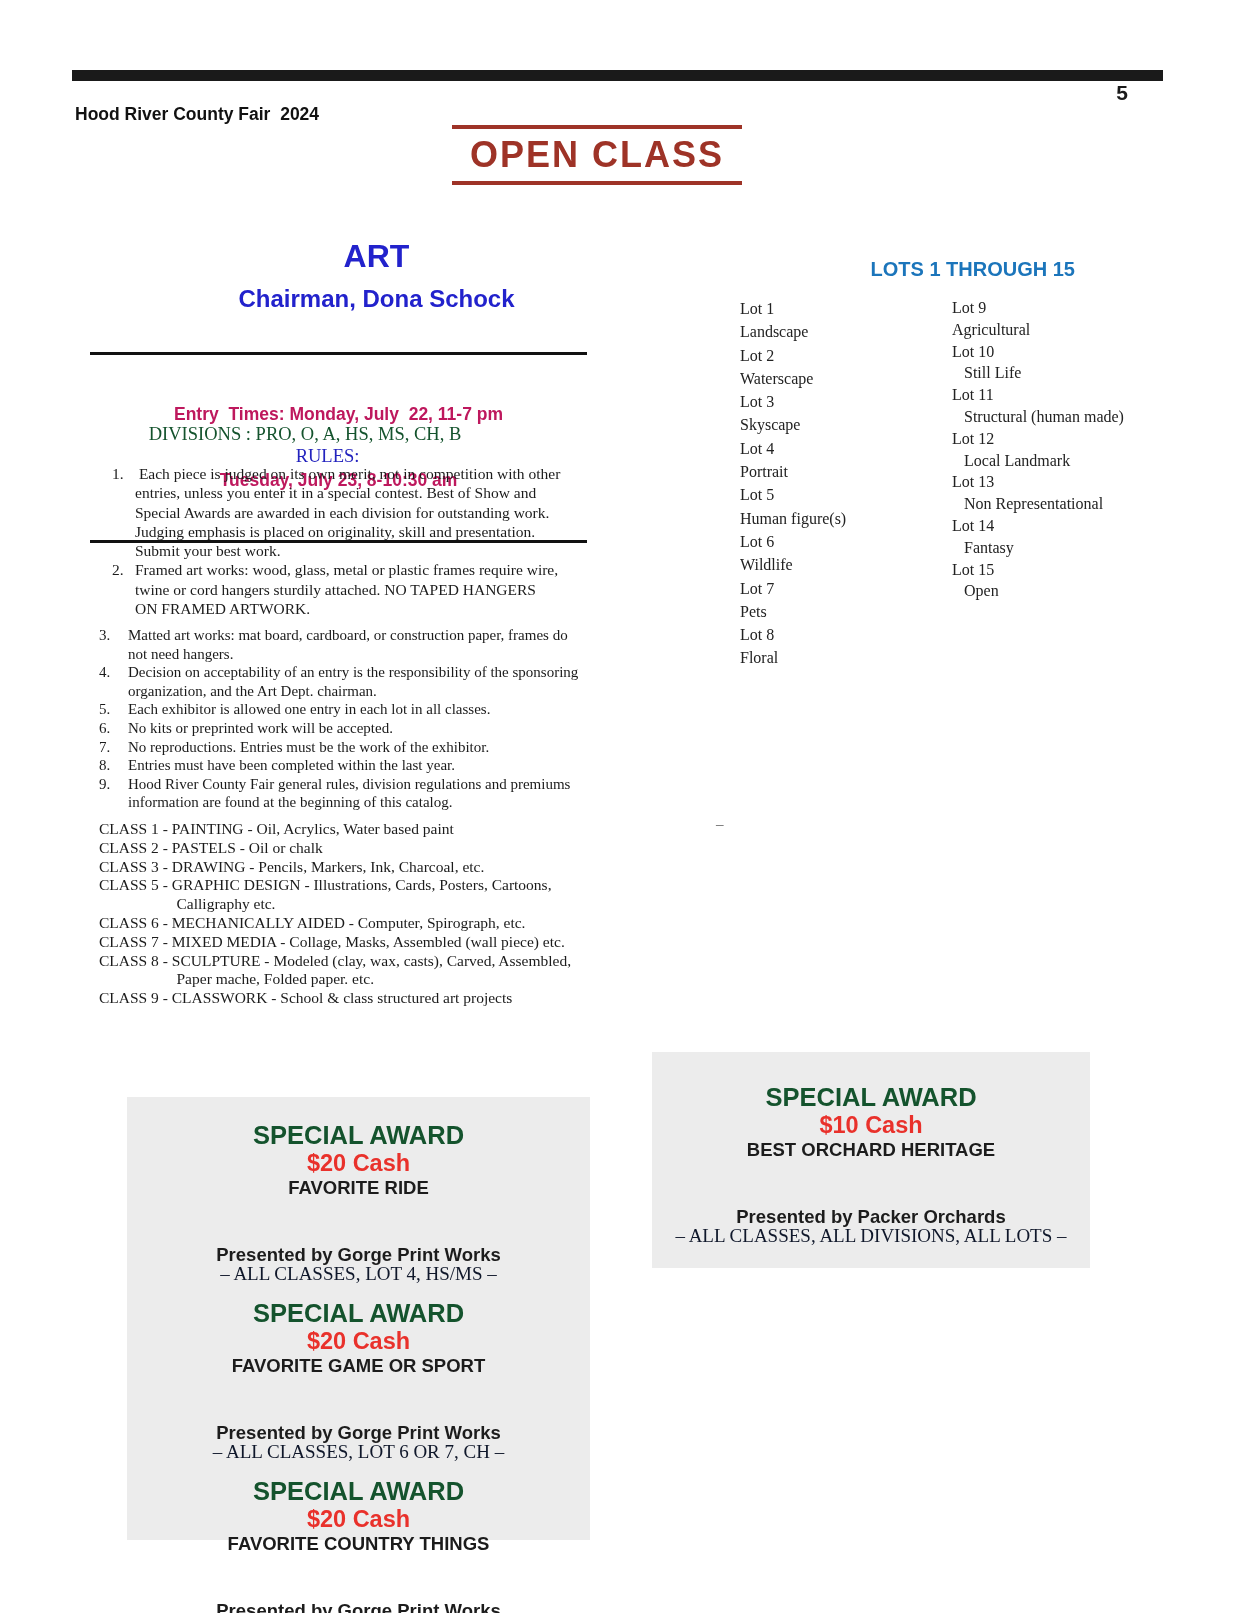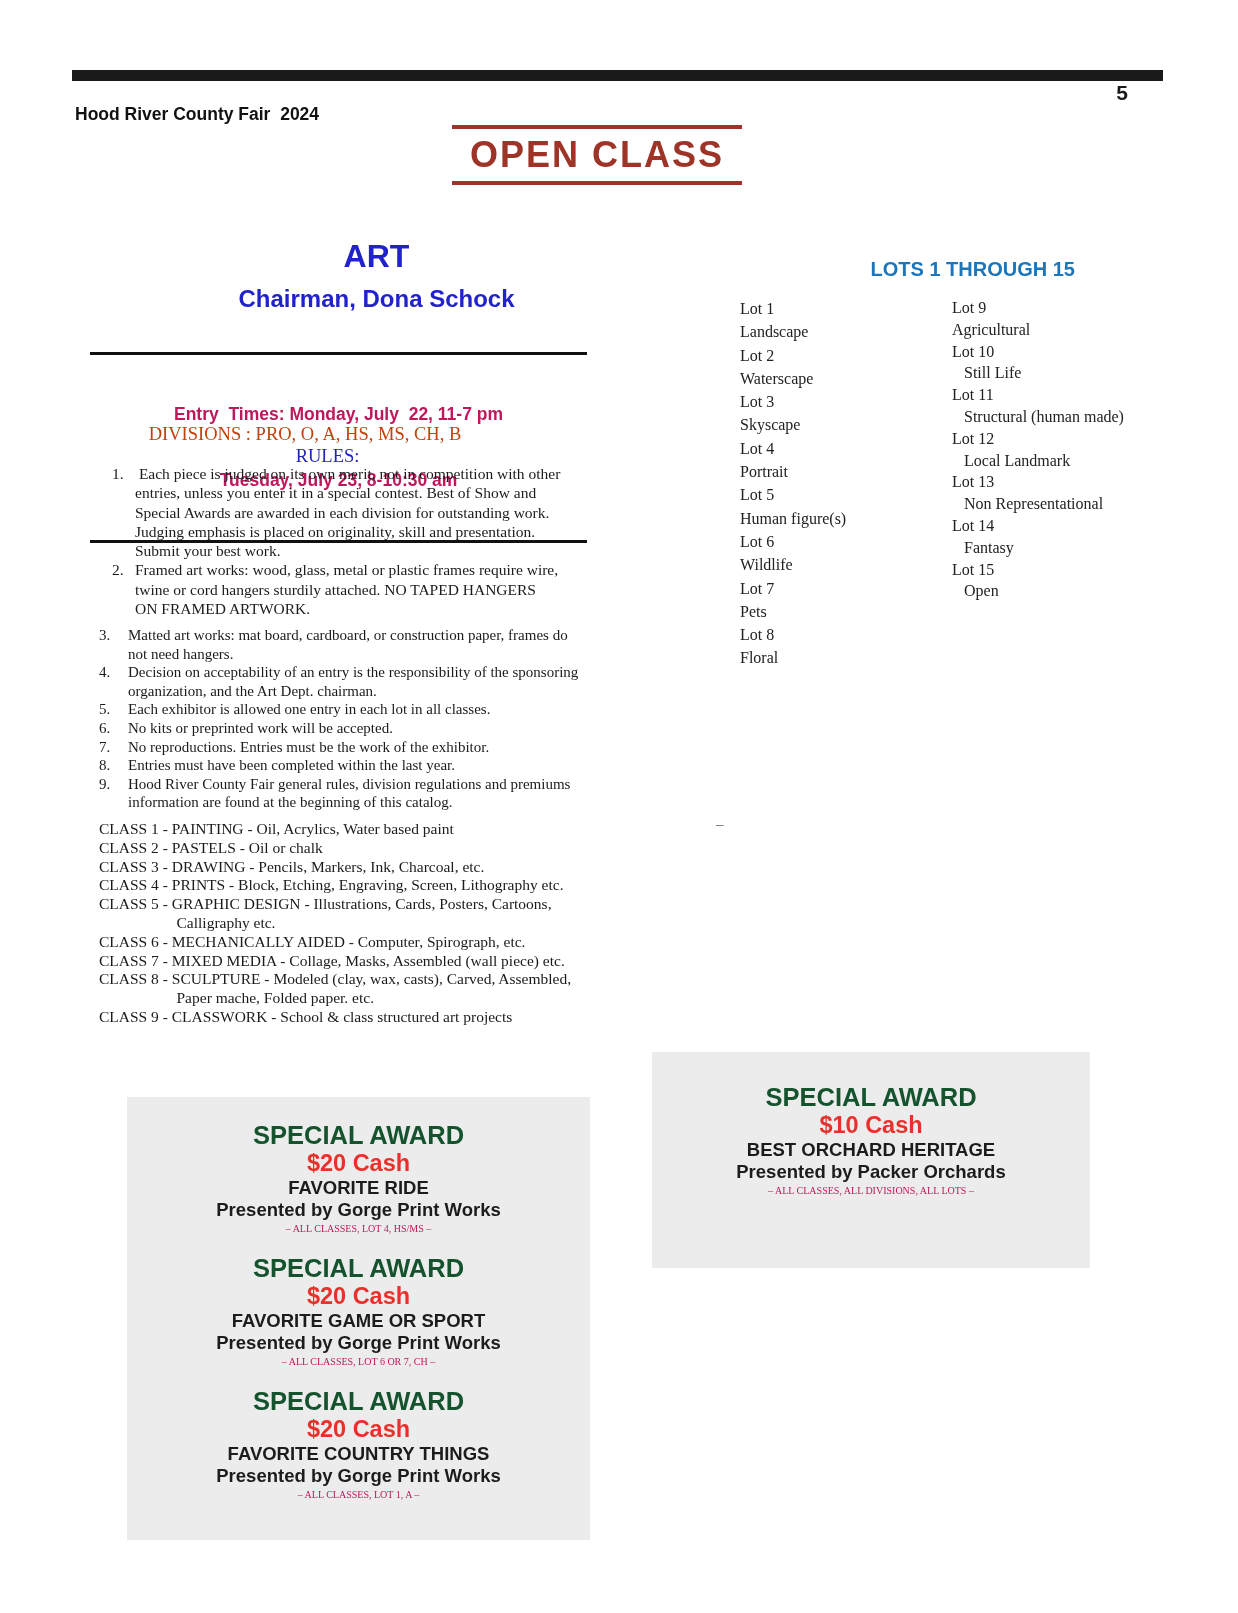--- a/index.html
+++ b/index.html
@@ -34,21 +34,21 @@
   .lot-num{width:47px;flex:none;}
   .lots-col-right .lot-num{width:55px;}
   .lots-col-right .lot-row:not(:first-child) .lot-label{padding-left:12px;}
 
   .entry-block{position:absolute;left:90px;top:352px;width:497px;border-top:3px solid #111;
                border-bottom:3px solid #111;text-align:center;padding:4px 0 5px 0;
                font-family:"Liberation Sans","DejaVu Sans",sans-serif;font-weight:bold;font-size:17.5px;
                line-height:22px;color:#be185d;white-space:pre;}
 
   .divisions{position:absolute;left:60px;top:424px;width:490px;text-align:center;
-             font-size:18.5px;color:#c2410c;}
+             font-size:18.5px;color:#14532d;}
   .rules-heading{position:absolute;left:70px;top:446px;width:515px;text-align:center;
                  font-size:18.5px;color:#2323be;}
 
   .rules-a{position:absolute;left:112px;top:464px;width:478px;}
   .rules-b{position:absolute;left:99px;top:626px;width:512px;}
   .rule-item{display:flex;}
   .rules-a .rule-item{font-size:15.5px;line-height:19.3px;}
   .rules-b .rule-item{font-size:15px;line-height:18.6px;}
   .rules-a .rule-num{width:23px;flex:none;}
   .rules-b .rule-num{width:29px;flex:none;}
@@ -60,22 +60,22 @@
   .stray-dash{position:absolute;left:716px;top:816px;font-size:15px;color:#555;}
 
   .award-box{position:absolute;background:#ececec;text-align:center;box-sizing:border-box;
              font-family:"Liberation Sans","DejaVu Sans",sans-serif;}
   .award-box-left{left:127px;top:1097px;width:463px;height:443px;padding-top:24px;}
   .award-box-right{left:652px;top:1052px;width:438px;height:216px;padding-top:31px;}
   .award-block{margin-bottom:16px;}
   .award-title{font-weight:bold;font-size:25.5px;line-height:29px;color:#14532d;}
   .award-prize{font-weight:bold;font-size:23.5px;line-height:27px;color:#e9312b;}
   .award-name{font-weight:bold;font-size:18.5px;line-height:22px;color:#1c1c1c;}
-  .award-presenter{font-weight:bold;font-size:18.5px;line-height:21px;color:#1c1c1c;}
-  .award-scope{font-family:"Liberation Serif","DejaVu Serif",serif;font-size:10px;line-height:18px;color:#be185d;}
+  .award-presenter{font-weight:bold;font-size:18.5px;line-height:21px;color:#1c1c1c;margin-top:45px;}
+  .award-scope{font-family:"Liberation Serif","DejaVu Serif",serif;font-size:19px;line-height:18px;color:#0f172a;}
 </style>
 </head>
 <body>
 
 <div class="page">
 
   <div class="topbar"></div>
   <div class="pagenum">5</div>
   <div class="header sans">Hood River County Fair  2024</div>
 
@@ -212,21 +212,20 @@
         <span class="rule-num">9.</span>
         <span class="rule-text">Hood River County Fair general rules, division regulations and premiums
 information are found at the beginning of this catalog.</span>
       </div>
   </div>
 
   <div class="classes">
     <div class="class-line">CLASS 1 - PAINTING - Oil, Acrylics, Water based paint</div>
     <div class="class-line">CLASS 2 - PASTELS - Oil or chalk</div>
     <div class="class-line">CLASS 3 - DRAWING - Pencils, Markers, Ink, Charcoal, etc.</div>
-    <div class="class-line">CLASS 4 - PRINTS - Block, Etching, Engraving, Screen, Lithography etc.</div>
     <div class="class-line">CLASS 5 - GRAPHIC DESIGN - Illustrations, Cards, Posters, Cartoons,
                     Calligraphy etc.</div>
     <div class="class-line">CLASS 6 - MECHANICALLY AIDED - Computer, Spirograph, etc.</div>
     <div class="class-line">CLASS 7 - MIXED MEDIA - Collage, Masks, Assembled (wall piece) etc.</div>
     <div class="class-line">CLASS 8 - SCULPTURE - Modeled (clay, wax, casts), Carved, Assembled,
                     Paper mache, Folded paper. etc.</div>
     <div class="class-line">CLASS 9 - CLASSWORK - School &amp; class structured art projects</div>
   </div>
 
   <div class="stray-dash">–</div>

